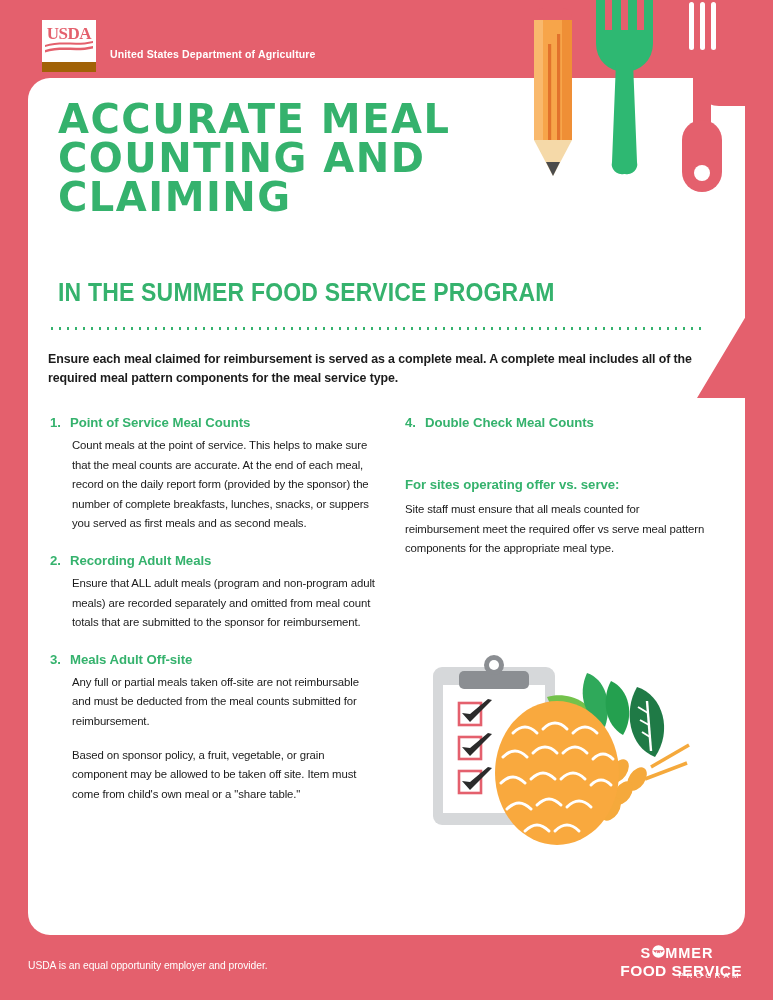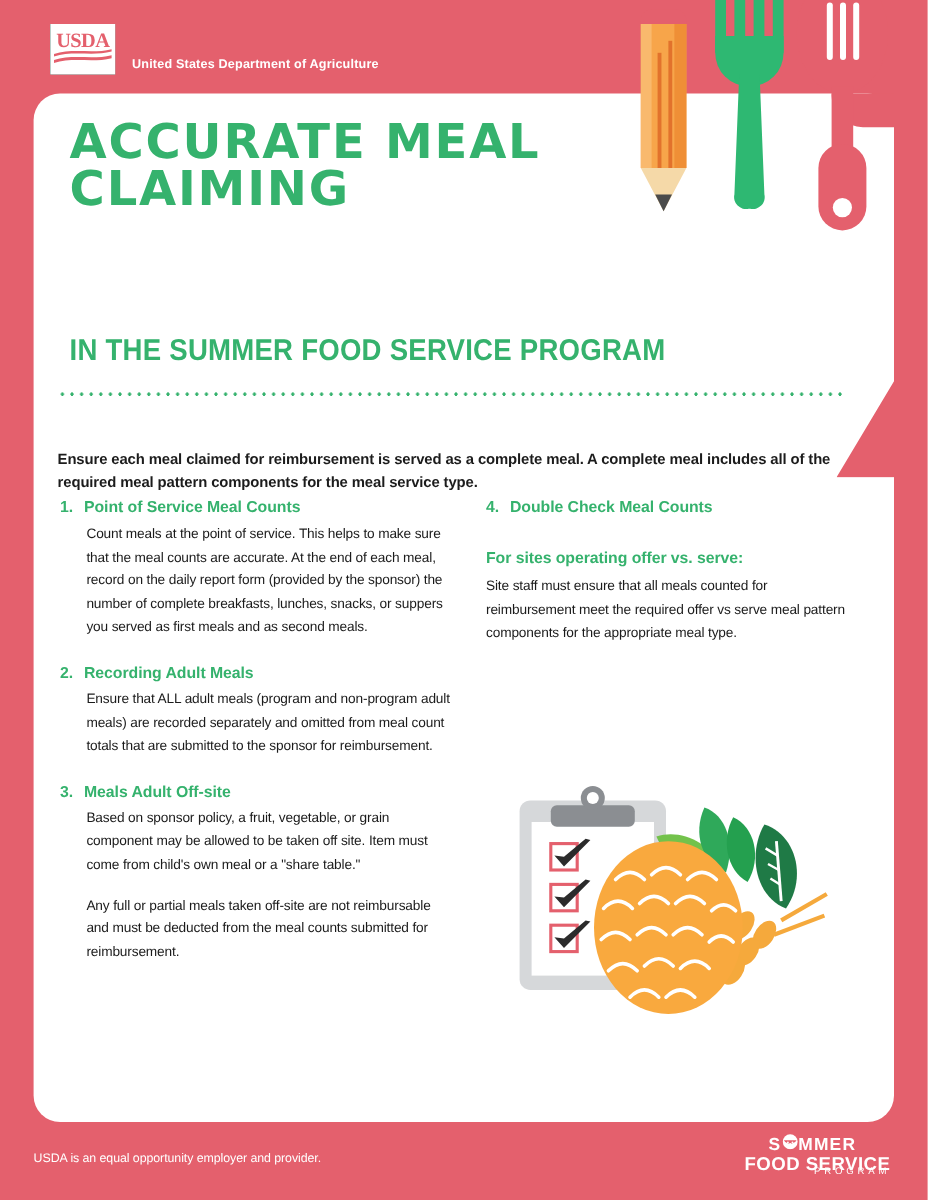--- a/index.html
+++ b/index.html
@@ -8,22 +8,22 @@
     background:#e4606d;
     font-family:"Liberation Sans", sans-serif;
     position:relative;
     overflow:hidden;
     -webkit-font-smoothing:antialiased;
   }
 
   
   .usda-header { position:absolute; left:0; top:0; width:773px; height:80px; }
   .usda-mark {
-    position:absolute; left:42px; top:20px; width:54px; height:42px;
-    background:#5eead4;
+    position:absolute; left:42px; top:20px; width:54px; height:52px;
+    background:#a16207;
   }
   .usda-mark svg { display:block; }
   .usda-title {
     position:absolute; left:110px; top:48px;
     font-size:10.5px; font-weight:bold; color:#fff;
     letter-spacing:.15px;
   }
 
   
   .card {
@@ -68,21 +68,20 @@
   .dots {
     position:absolute; left:48px; top:327px; width:655px; height:3px;
     background-image:radial-gradient(circle, #35b26d 0 1.2px, transparent 1.4px);
     background-size:8px 3px;
   }
 
   .intro {
     position:absolute; left:48px; top:350px; width:650px;
     font-size:12.4px; line-height:1.55; font-weight:bold; color:#1c1c1c;
     letter-spacing:-.1px;
-    margin-top:24px;
   }
 
   
   .col { position:absolute; top:415px; }
   .col-left  { left:50px;  width:330px; }
   .col-right { left:405px; width:300px; }
 
   .item { position:relative; margin-bottom:19px; }
   .item-head {
     font-size:13.2px; font-weight:bold; color:#35b26d;
@@ -91,21 +90,21 @@
   }
   .item-num { min-width:13px; }
   .item-body {
     font-size:11.4px; line-height:1.72; color:#1b1b1b;
     padding-left:22px; letter-spacing:-.12px;
   }
   .item-body p + p { margin-top:14px; }
 
   .sub-head {
     font-size:13.2px; font-weight:bold; color:#35b26d;
-    margin:27px 0 8px 0; letter-spacing:-.05px;
+    margin:47px 0 8px 0; letter-spacing:-.05px;
   }
   .sub-body {
     font-size:11.4px; line-height:1.72; color:#1b1b1b;
     letter-spacing:-.12px;
   }
 
   
   .clipboard-art { position:absolute; left:415px; top:645px; width:300px; height:215px; }
 
   
@@ -176,20 +175,21 @@
       <rect x="177" y="52" width="5" height="48" rx="2.5"></rect>
       <rect x="188" y="52" width="5" height="48" rx="2.5"></rect>
       <rect x="199" y="52" width="5" height="48" rx="2.5"></rect>
       <circle cx="190" cy="223" r="8"></circle>
     </g>
   </svg>
 </div>
 
 <div class="headline">
   <span class="ln">ACCURATE MEAL</span>
+  <span class="ln">COUNTING AND</span>
   <span class="ln">CLAIMING</span>
 </div>
 <div class="subhead">IN THE SUMMER FOOD SERVICE PROGRAM</div>
 
 <div class="dots"></div>
 
 <div class="intro">Ensure each meal claimed for reimbursement is served as a complete meal. A complete meal includes all of the required meal pattern components for the meal service type.</div>
 
 <div class="col col-left">
 
@@ -212,22 +212,22 @@
       <p>Ensure that ALL adult meals (program and non-program adult meals) are recorded separately and omitted from meal count totals that are submitted to the sponsor for reimbursement.</p>
     </div>
   </div>
 
   <div class="item">
     <div class="item-head">
       <span class="item-num">3.</span>
       <span>Meals Adult Off-site</span>
     </div>
     <div class="item-body">
+      <p>Any full or partial meals taken off-site are not reimbursable and must be deducted from the meal counts submitted for reimbursement.</p>
       <p>Based on sponsor policy, a fruit, vegetable, or grain component may be allowed to be taken off site. Item must come from child's own meal or a "share table."</p>
-      <p>Any full or partial meals taken off-site are not reimbursable and must be deducted from the meal counts submitted for reimbursement.</p>
     </div>
   </div>
 
 </div>
 
 <div class="col col-right">
 
   <div class="item">
     <div class="item-head">
       <span class="item-num">4.</span>

